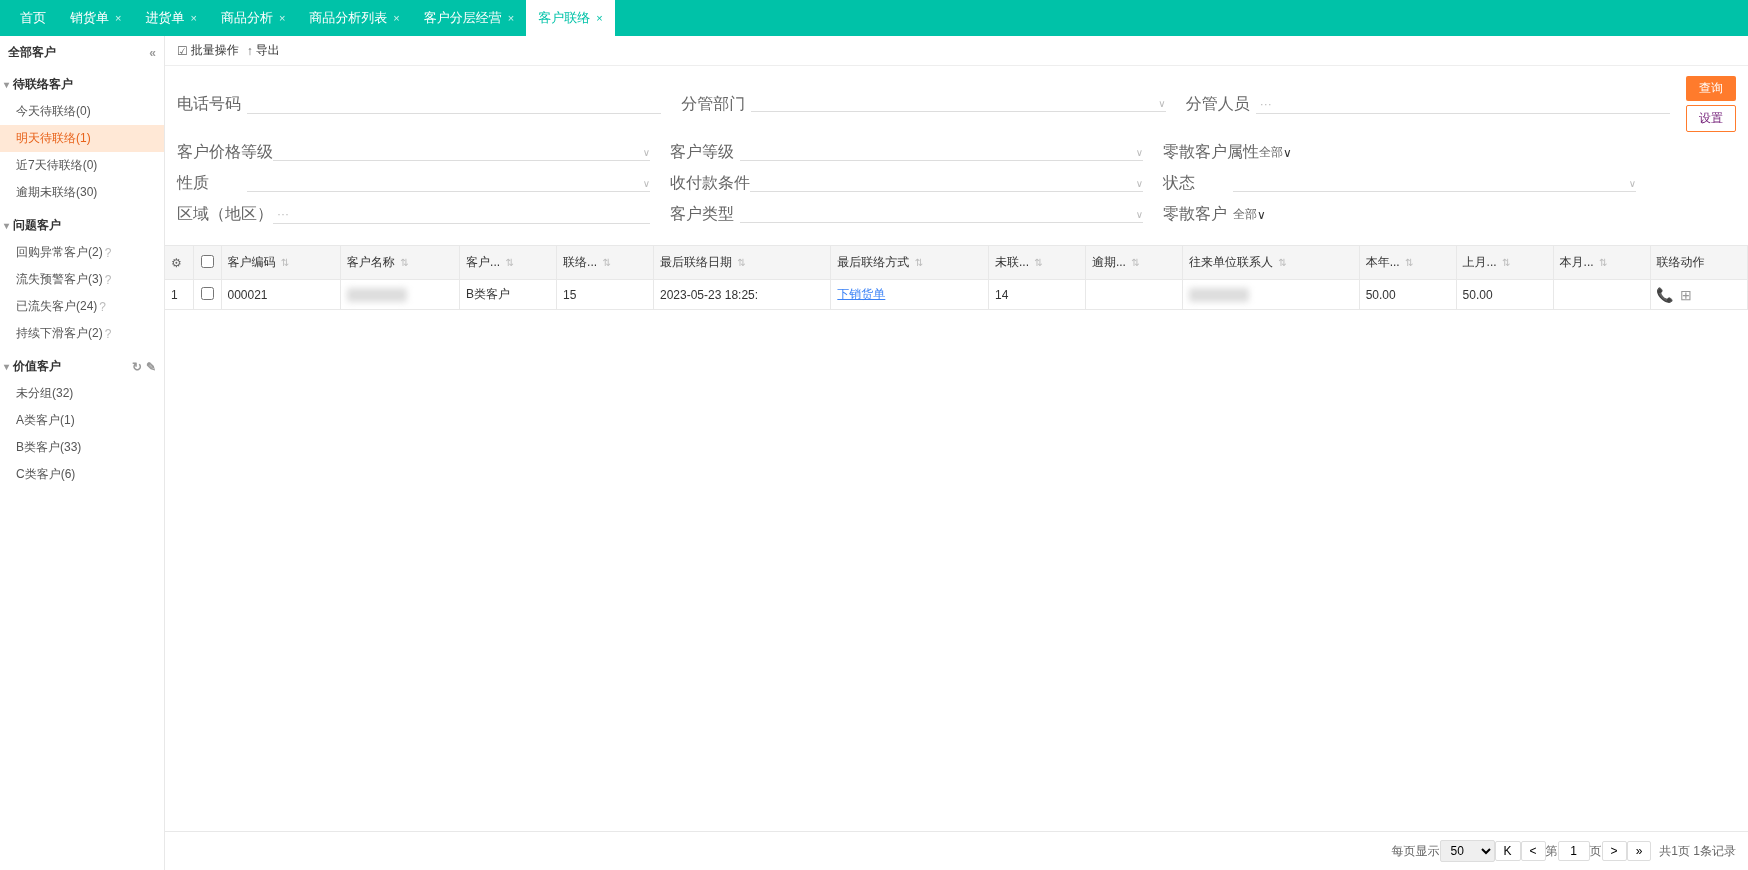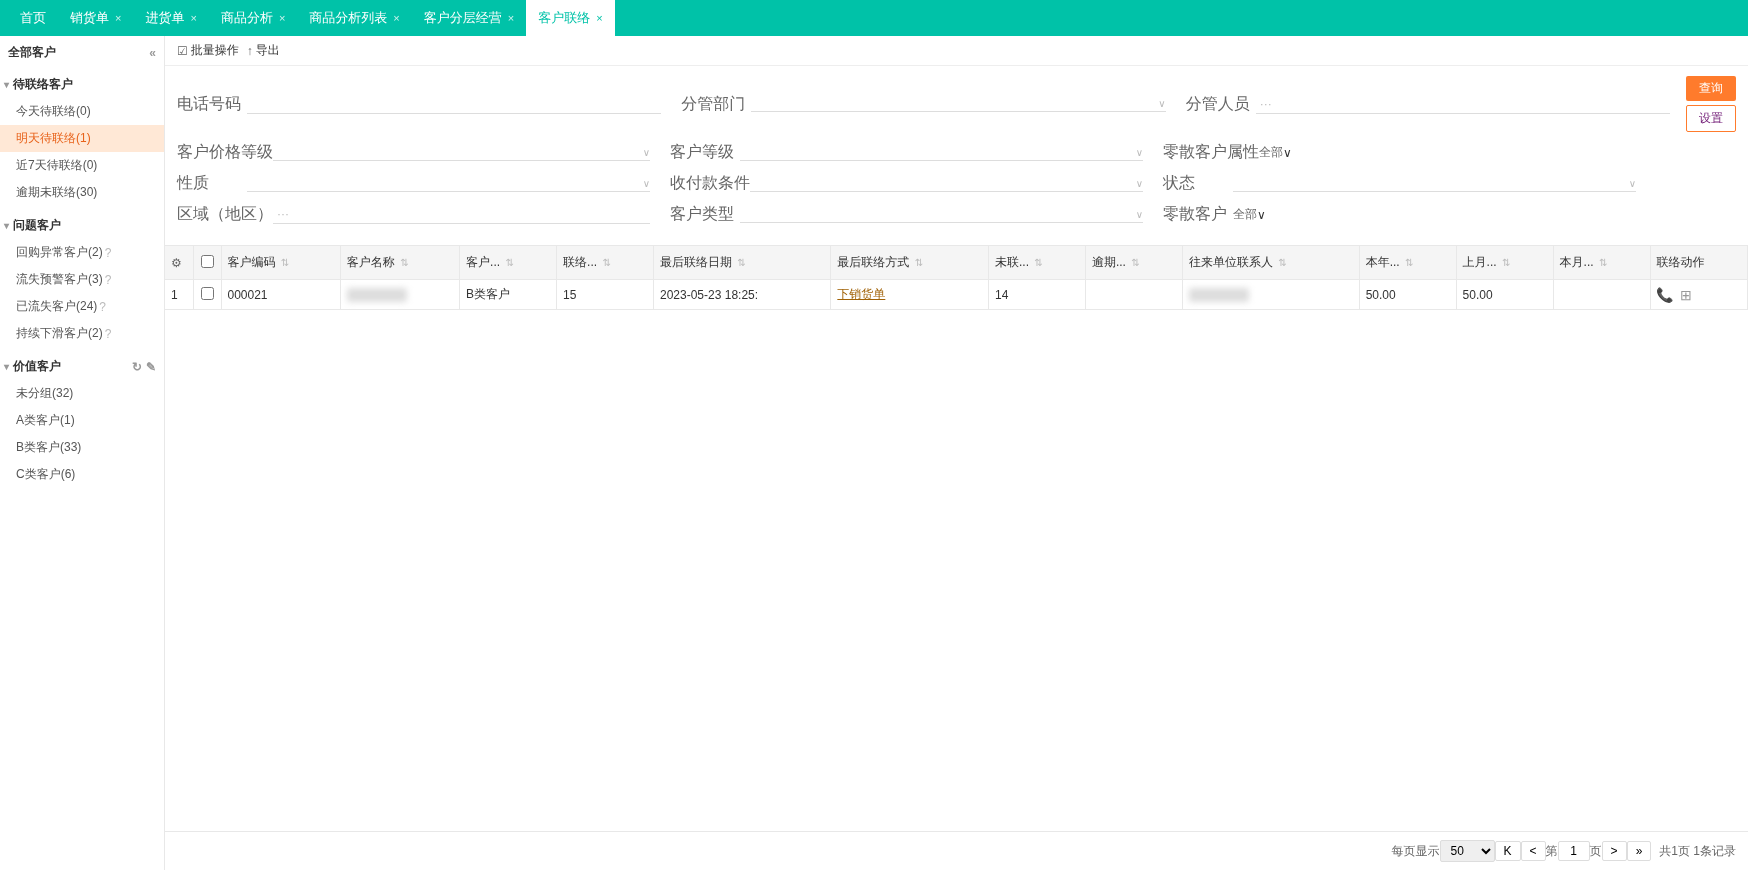--- a/index.html
+++ b/index.html
@@ -356,21 +356,21 @@
             <td>1</td>
             <td class="checkbox-col">
               <input type="checkbox" style="">
             </td>
             <td>000021</td>
             <td><span class="blurred-text">&nbsp;&nbsp;&nbsp;&nbsp;&nbsp;&nbsp;&nbsp;</span></td>
             <td>B类客户</td>
             <td>15</td>
             <td>2023-05-23 18:25:</td>
             <td>
-              <a href="#" class="link-cell" style="color:#a16207;text-decoration:underline;">下销货单</a>
+              <a href="#" class="link-cell" style="color:#3b82f6;text-decoration:underline;">下销货单</a>
             </td>
             <td>14</td>
             <td></td>
             <td><span class="blurred-text">&nbsp;&nbsp;&nbsp;</span></td>
             <td>50.00</td>
             <td>50.00</td>
             <td></td>
             <td>
               <div class="action-icons">
                 <span class="action-icon" title="联络">📞</span>

